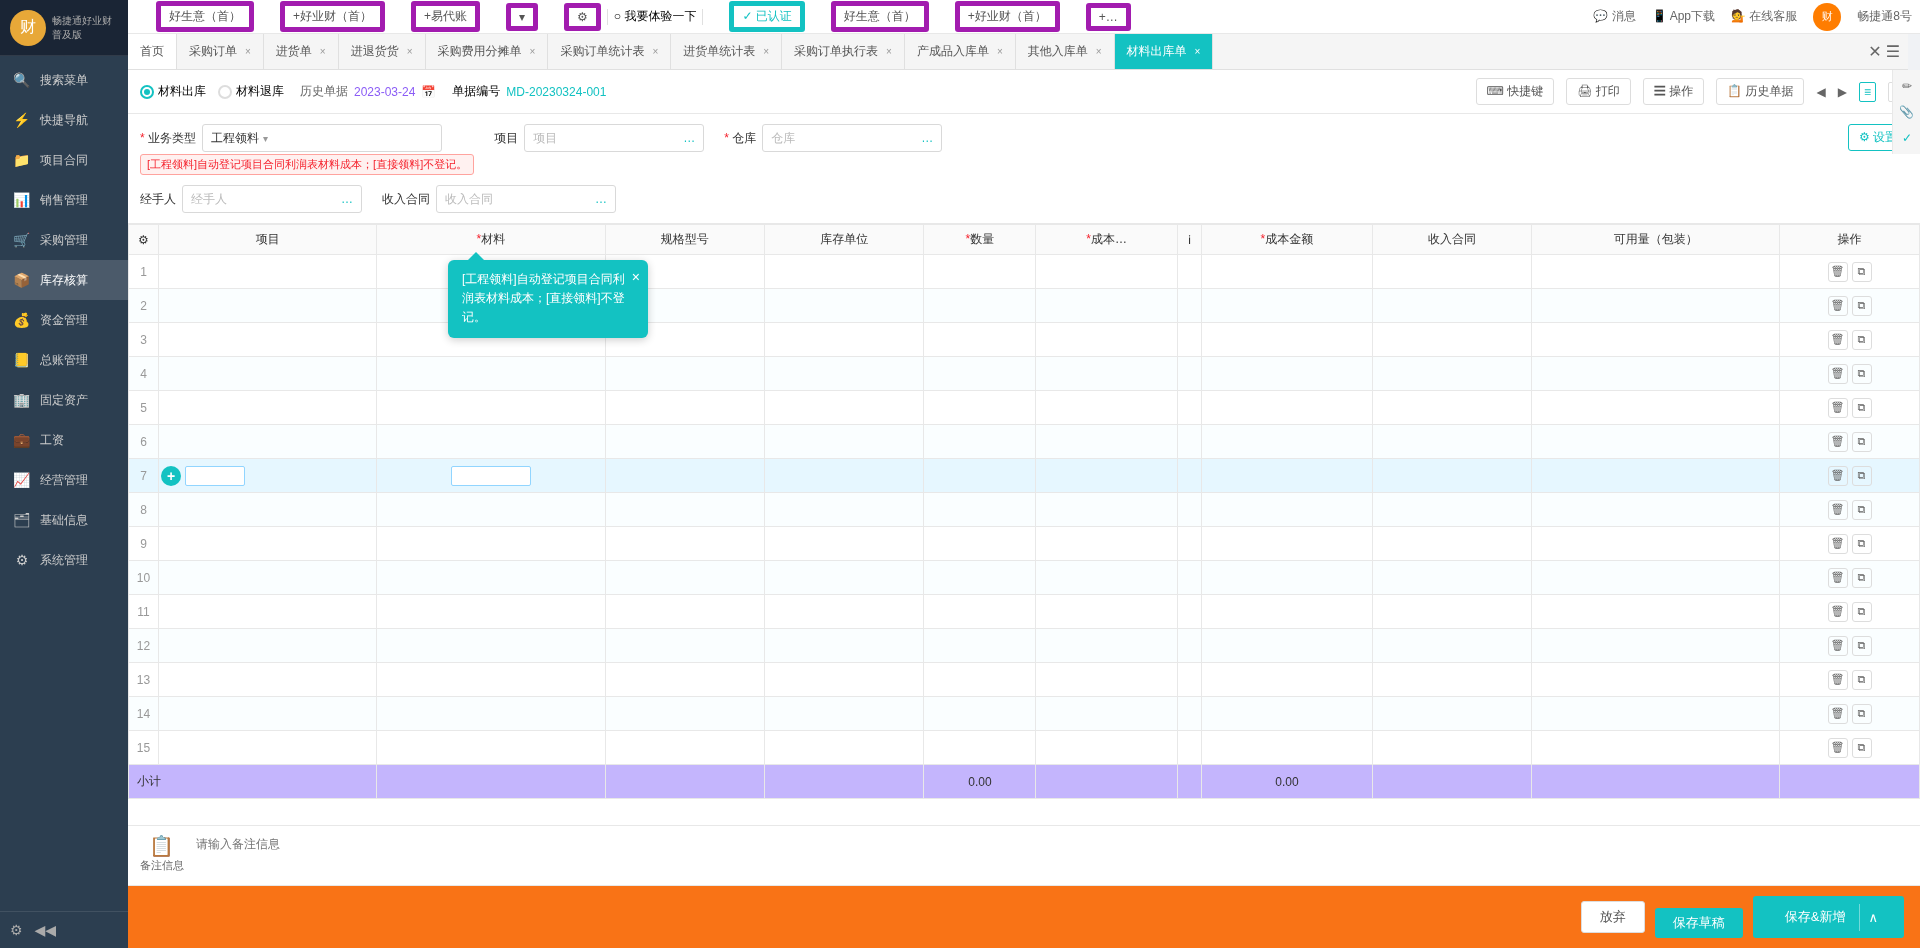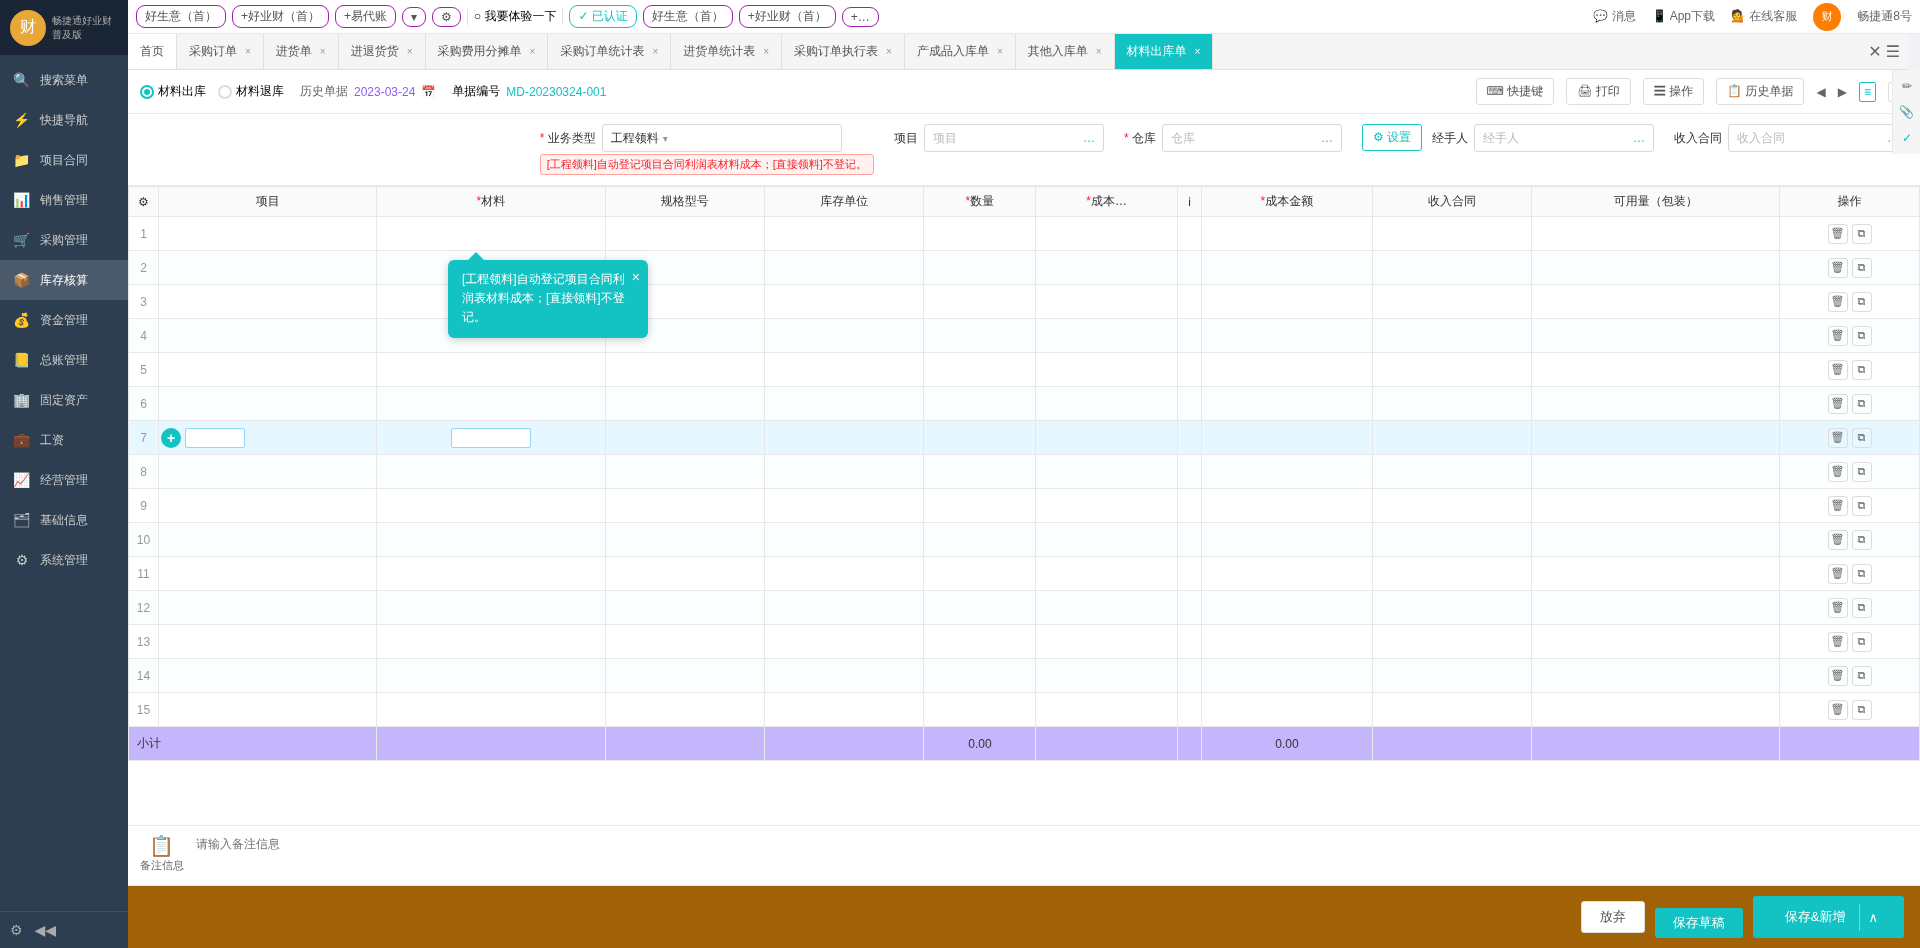--- a/index.html
+++ b/index.html
@@ -33,22 +33,22 @@
     }
     .sidebar-bottom-icon { color: #aaa; cursor: pointer; font-size: 14px; }
 
     
     .topbar {
       position: fixed; left: 128px; top: 0; right: 0; height: 34px;
       background: #fff; border-bottom: 1px solid #e8e8e8;
       display: flex; align-items: center; padding: 0 8px; gap: 6px; font-size: 12px;
     }
     .topbar-tag {
-      padding: 2px 8px; border: 1px solid #a21caf; border-radius: 9px;
-      color: #555; cursor: pointer; white-space: nowrap; display: flex; align-items: center; gap: 4px;
+      padding: 2px 8px; border: 5px solid #a21caf; border-radius: 3px;
+      color: #555; cursor: pointer; white-space: nowrap; display: flex; align-items: center; gap: 4px; margin-left: 20px;
     }
     .topbar-tag.green { color: #13c2c2; border-color: #13c2c2; }
     .topbar-actions {
       margin-left: auto; display: flex; align-items: center; gap: 16px; font-size: 12px; color: #666;
     }
     .topbar-action { cursor: pointer; display: flex; align-items: center; gap: 4px; }
     .user-avatar {
       width: 28px; height: 28px; border-radius: 50%; background: #ff7d00;
       display: flex; align-items: center; justify-content: center; color: #fff; font-size: 11px;
     }
@@ -101,21 +101,21 @@
     .doc-num-group { display: flex; align-items: center; gap: 6px; }
     .doc-header-right { margin-left: auto; display: flex; align-items: center; gap: 12px; }
     .doc-btn {
       padding: 4px 10px; border: 1px solid #ddd; border-radius: 3px;
       cursor: pointer; color: #555; font-size: 12px; display: flex; align-items: center; gap: 4px;
     }
 
     
     .form-area {
       padding: 10px 12px; background: #fff; border-bottom: 1px solid #e8e8e8;
-      display: flex; flex-direction: row; gap: 10px; flex-shrink: 0; justify-content: flex-end;
+      display: flex; flex-direction: column; gap: 10px; flex-shrink: 0; justify-content: flex-end;
     }
     .form-row { display: flex; align-items: flex-start; gap: 20px; }
     .form-field { display: flex; align-items: center; gap: 6px; }
     .form-label { color: #333; white-space: nowrap; }
     .form-label.required::before { content: '* '; color: #f5222d; }
     .form-input {
       border: 1px solid #d9d9d9; border-radius: 3px; padding: 4px 8px;
       min-width: 180px; height: 28px; font-size: 12px; color: #333;
       display: flex; align-items: center; gap: 4px; cursor: pointer;
     }
@@ -177,21 +177,21 @@
     .notes-label { font-size: 11px; color: #666; }
     .notes-input {
       flex: 1; border: none; outline: none; font-size: 12px; color: #999;
       resize: none; padding-top: 2px;
     }
 
     
     .footer {
       border-top: 1px solid #e8e8e8; padding: 10px 16px;
       display: flex; align-items: center; justify-content: flex-end; gap: 10px;
-      background: #a16207; flex-shrink: 0;
+      background: #f97316; flex-shrink: 0;
     }
     .btn-default {
       padding: 6px 18px; border: 1px solid #ddd; border-radius: 3px;
       background: #fff; cursor: pointer; font-size: 13px; color: #555;
     }
     .btn-primary {
       padding: 6px 18px; border: none; border-radius: 3px;
       background: #13c2c2; cursor: pointer; font-size: 13px; color: #fff; margin-top: 12px;
     }
     .btn-split {

